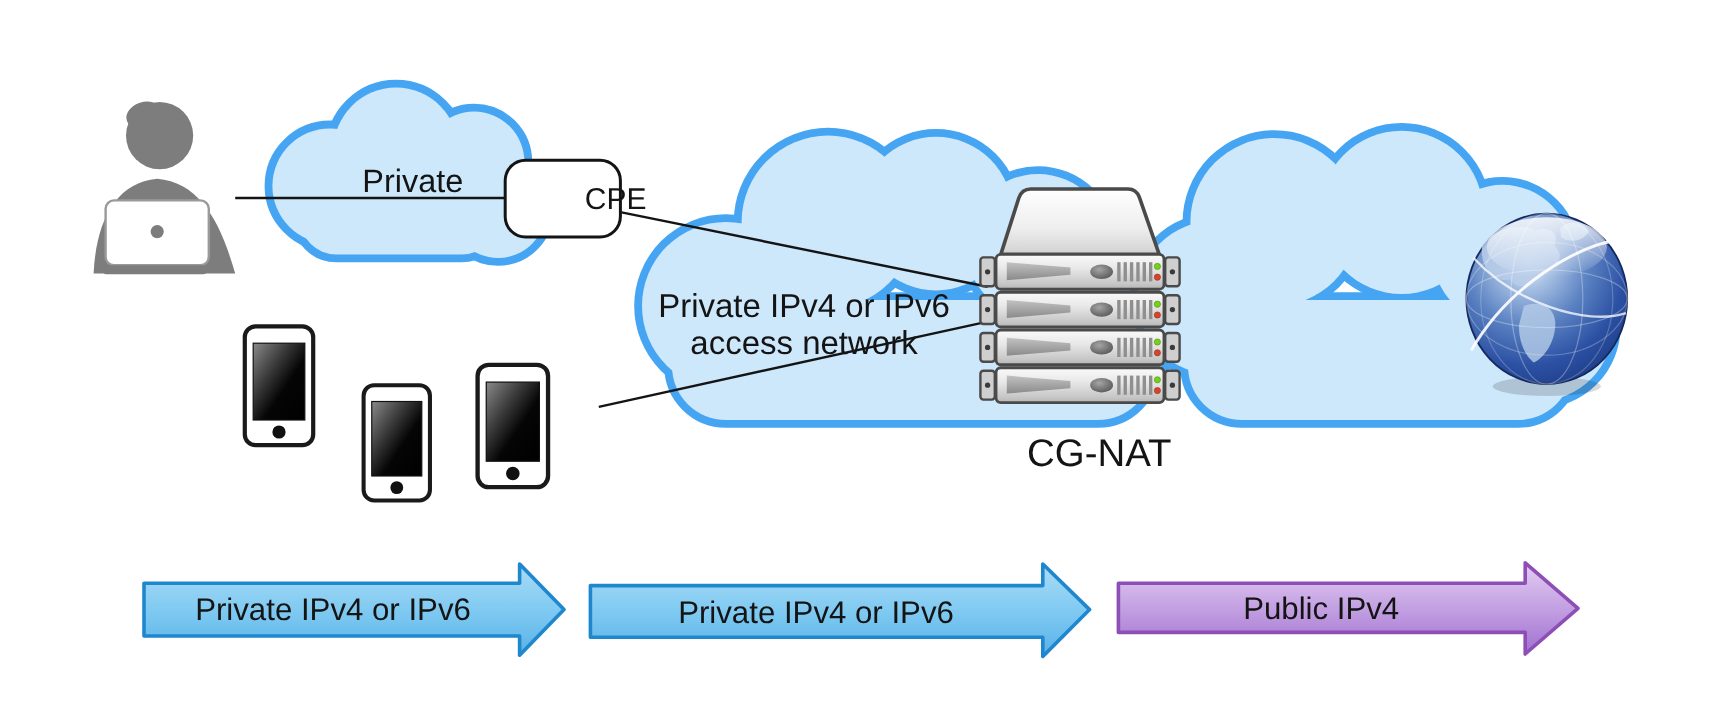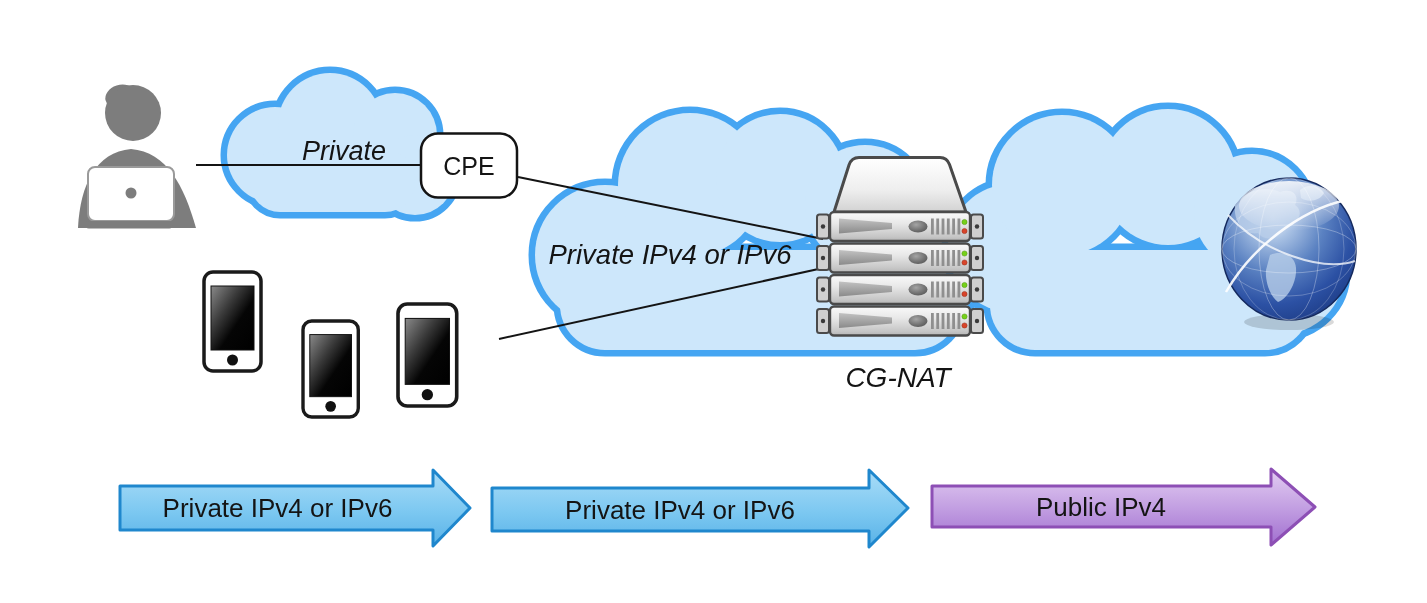--- a/index.html
+++ b/index.html
@@ -11,21 +11,21 @@
     overflow:hidden;
   }
   #stage svg{position:absolute;left:0;top:0;}
   .lbl{
     position:absolute;
     color:#141414;
     text-align:center;
     white-space:nowrap;
     pointer-events:none;
   }
-  .lbl span{display:block;font-style:italic;}
+  .lbl span{display:block;}
   .node-lbl{font-size:27px;line-height:30px;}
   .arrow-lbl{font-size:26px;line-height:30px;}
 </style>
 </head>
 <body>
 
 <div id="stage">
 
 <svg width="1427" height="603" viewBox="0 0 1427 603">
   <defs>
@@ -191,28 +191,29 @@
 
   <polygon points="120,486 433,486 433,470 470,508 433,546 433,530 120,530" fill="url(#blueArrowGrad)" stroke="#1f87cd" stroke-width="3" stroke-linejoin="round"></polygon>
   <polygon points="492,488 869,488 869,470 908,508 869,547 869,531 492,531" fill="url(#blueArrowGrad)" stroke="#1f87cd" stroke-width="3" stroke-linejoin="round"></polygon>
   <polygon points="932,486 1271,486 1271,469 1315,507 1271,545 1271,527 932,527" fill="url(#purpleArrowGrad)" stroke="#8d4fb5" stroke-width="3" stroke-linejoin="round"></polygon>
 </svg>
 
 <div class="lbl node-lbl" style="left:264px;top:137px;width:160px;line-height:29px;">
   <span>Private</span>
 </div>
 
-<div class="lbl node-lbl" style="left:421px;top:151px;width:96px;font-size:25px;">CPE</div>
+<div class="lbl node-lbl" style="left:421px;top:151px;width:96px;font-size:25px;padding-left:44px;">CPE</div>
 
 <div class="lbl node-lbl" style="left:540px;top:239px;width:260px;line-height:31px;font-size:27.5px;">
   <span>Private IPv4 or IPv6</span>
-</div>
-
-
-<div class="lbl node-lbl" style="left:798px;top:363px;width:200px;font-size:28px;line-height:29px;">
+  <span>access network</span>
+</div>
+
+
+<div class="lbl node-lbl" style="left:816px;top:363px;width:200px;font-size:32px;line-height:29px;">
   <span>CG-NAT</span>
 </div>
 
 <div class="lbl arrow-lbl" style="left:125px;top:493px;width:305px;">Private IPv4 or IPv6</div>
 <div class="lbl arrow-lbl" style="left:530px;top:495px;width:300px;">Private IPv4 or IPv6</div>
 <div class="lbl arrow-lbl" style="left:951px;top:492px;width:300px;">Public IPv4</div>
 
 </div>
 
 </body></html>

